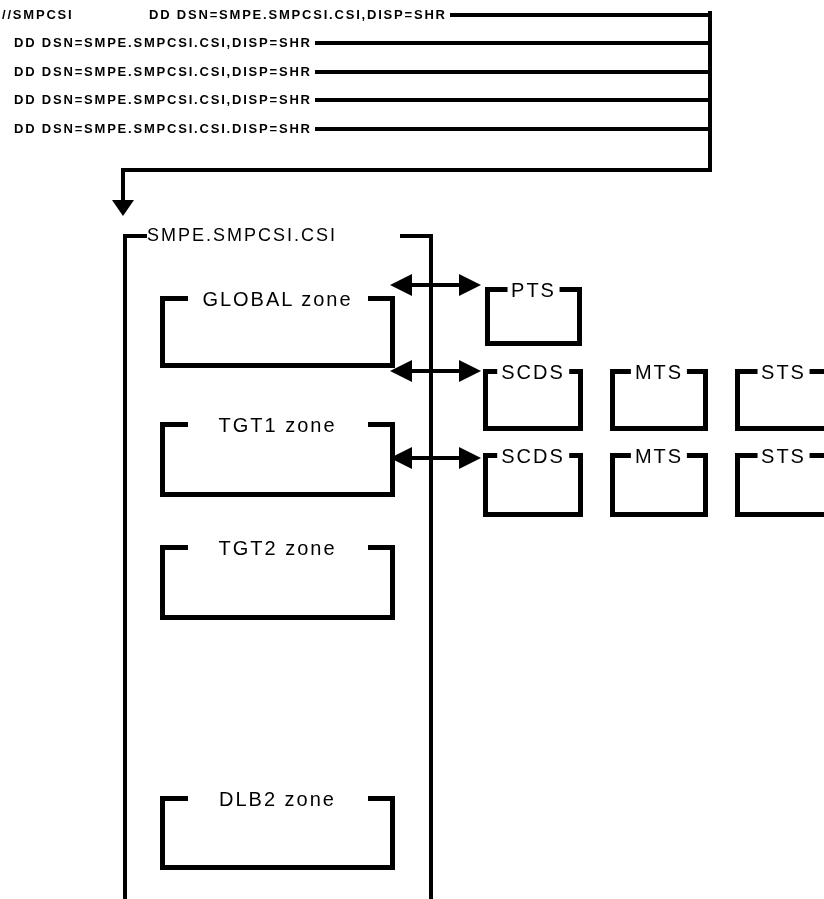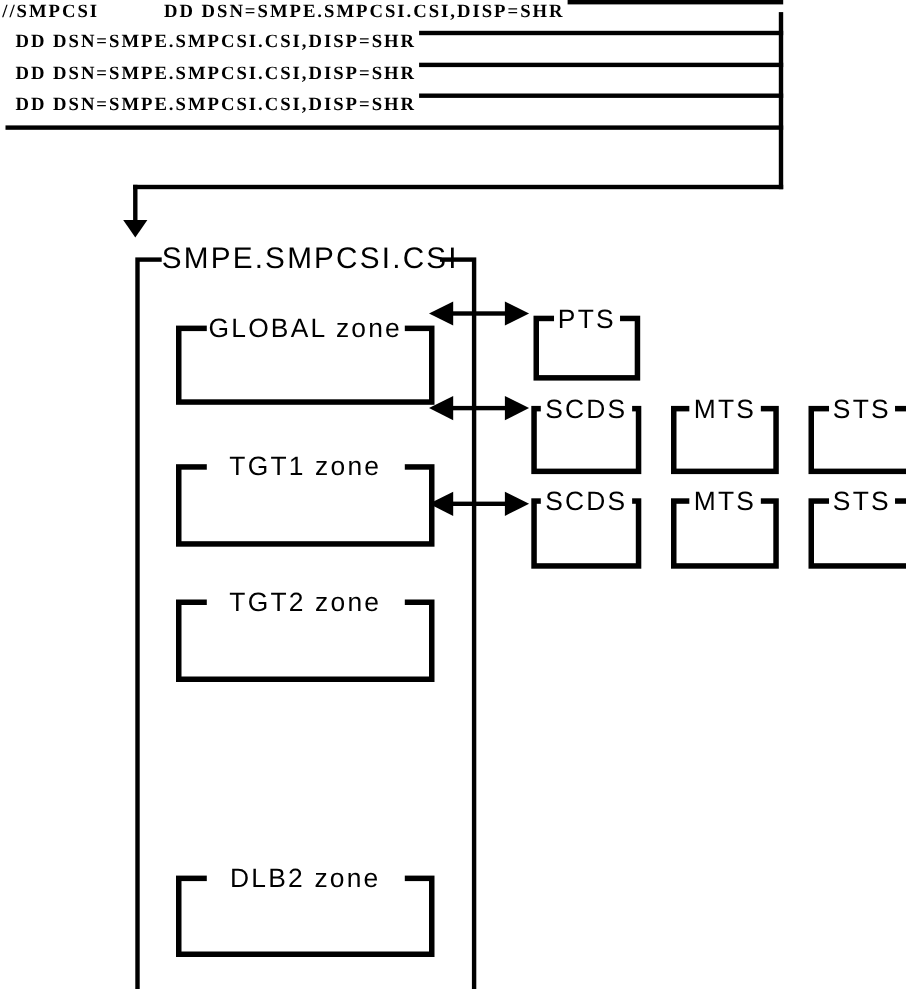--- a/index.html
+++ b/index.html
@@ -13,26 +13,25 @@
     overflow: hidden;
   }
 
   
   .jcl-row {
     position: absolute;
     left: 2px;
     width: 710px;
     height: 29px;
     display: flex;
-    align-items: flex-start;
+    align-items: center;
     font-weight: bold;
-    font-size: 17px;
+    font-size: 13px;
     letter-spacing: 1.8px;
     white-space: nowrap;
-    font-family: Liberation Serif, serif;
   }
   .jcl-dd   { flex: 0 0 135px; }
   .jcl-stmt { flex: 0 0 auto; margin-left: 12px; }
   .jcl-rule { flex: 1 1 auto; height: 4px; background: #000; margin-left: 3px; }
 
   
   .line { position: absolute; background: #000; }
   .down-head {
     position: absolute;
     width: 0; height: 0;
@@ -47,58 +46,58 @@
     left: 123px; top: 234px;
     width: 302px; height: 663px;
     border: 4px solid #000;
   }
   .csi-label {
     position: absolute;
     left: 20px; top: -16px;
     width: 253px; height: 27px;
     line-height: 27px;
     background: #fff;
-    font-size: 27px;
+    font-size: 18px;
     letter-spacing: 2px;
     white-space: nowrap;
     text-align: left;
   }
 
   
   .zone {
     position: absolute;
     left: 33px;
     width: 225px;
     border: 5px solid #000;
   }
   .zone-label {
     position: absolute;
     top: -15px; left: 50%;
     transform: translateX(-50%);
     width: 180px; height: 26px;
     line-height: 26px;
     text-align: center;
     background: #fff;
-    font-size: 24px;
+    font-size: 20px;
     letter-spacing: 2px;
     white-space: nowrap;
   }
 
   
   .ds {
     position: absolute;
     border: 5px solid #000;
   }
   .ds-label {
     position: absolute;
     top: -14px; left: 50%;
     transform: translateX(-50%);
     background: #fff;
     padding: 0 4px;
-    font-size: 24px;
+    font-size: 20px;
     line-height: 25px;
     letter-spacing: 2px;
     white-space: nowrap;
   }
 
   
   .darrow { position: absolute; left: 390px; width: 91px; height: 22px; }
   .darrow .shaft {
     position: absolute;
     left: 16px; right: 16px; top: 9px;
@@ -129,20 +128,21 @@
   </div>
   <div class="jcl-row" style="top:57px">
     <span class="jcl-stmt">DD DSN=SMPE.SMPCSI.CSI,DISP=SHR</span>
     <div class="jcl-rule"></div>
   </div>
   <div class="jcl-row" style="top:85px">
     <span class="jcl-stmt">DD DSN=SMPE.SMPCSI.CSI,DISP=SHR</span>
     <div class="jcl-rule"></div>
   </div>
   <div class="jcl-row" style="top:114px">
+    <span class="jcl-stmt">DD DSN=SMPE.SMPCSI.CSI.DISP=SHR</span>
     <div class="jcl-rule"></div>
   </div>
 
   <div class="line" style="left:708px;top:11px;width:4px;height:161px"></div>
   <div class="line" style="left:121px;top:168px;width:591px;height:4px"></div>
   <div class="line" style="left:121px;top:168px;width:4px;height:33px"></div>
   <div class="down-head" style="left:112px;top:200px"></div>
 
   <div class="csi-box">
     <div class="csi-label">SMPE.SMPCSI.CSI</div>

